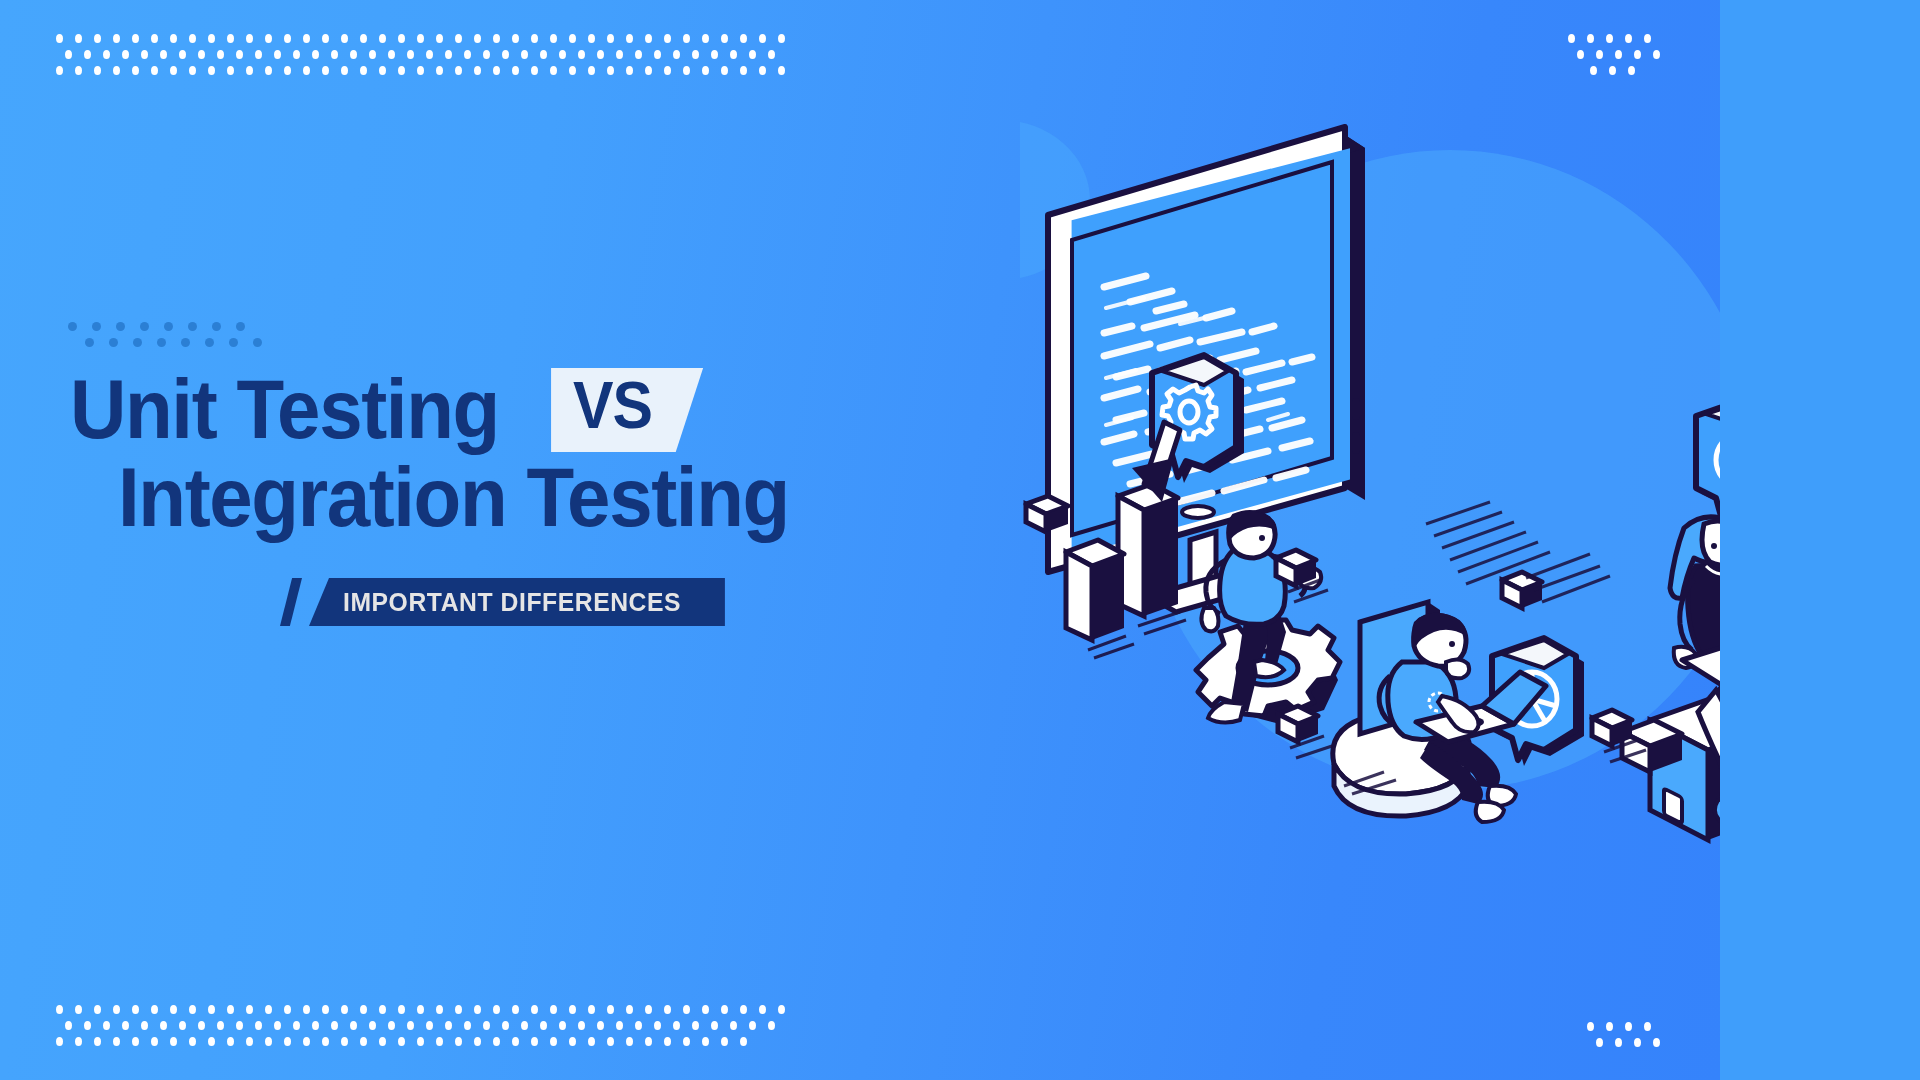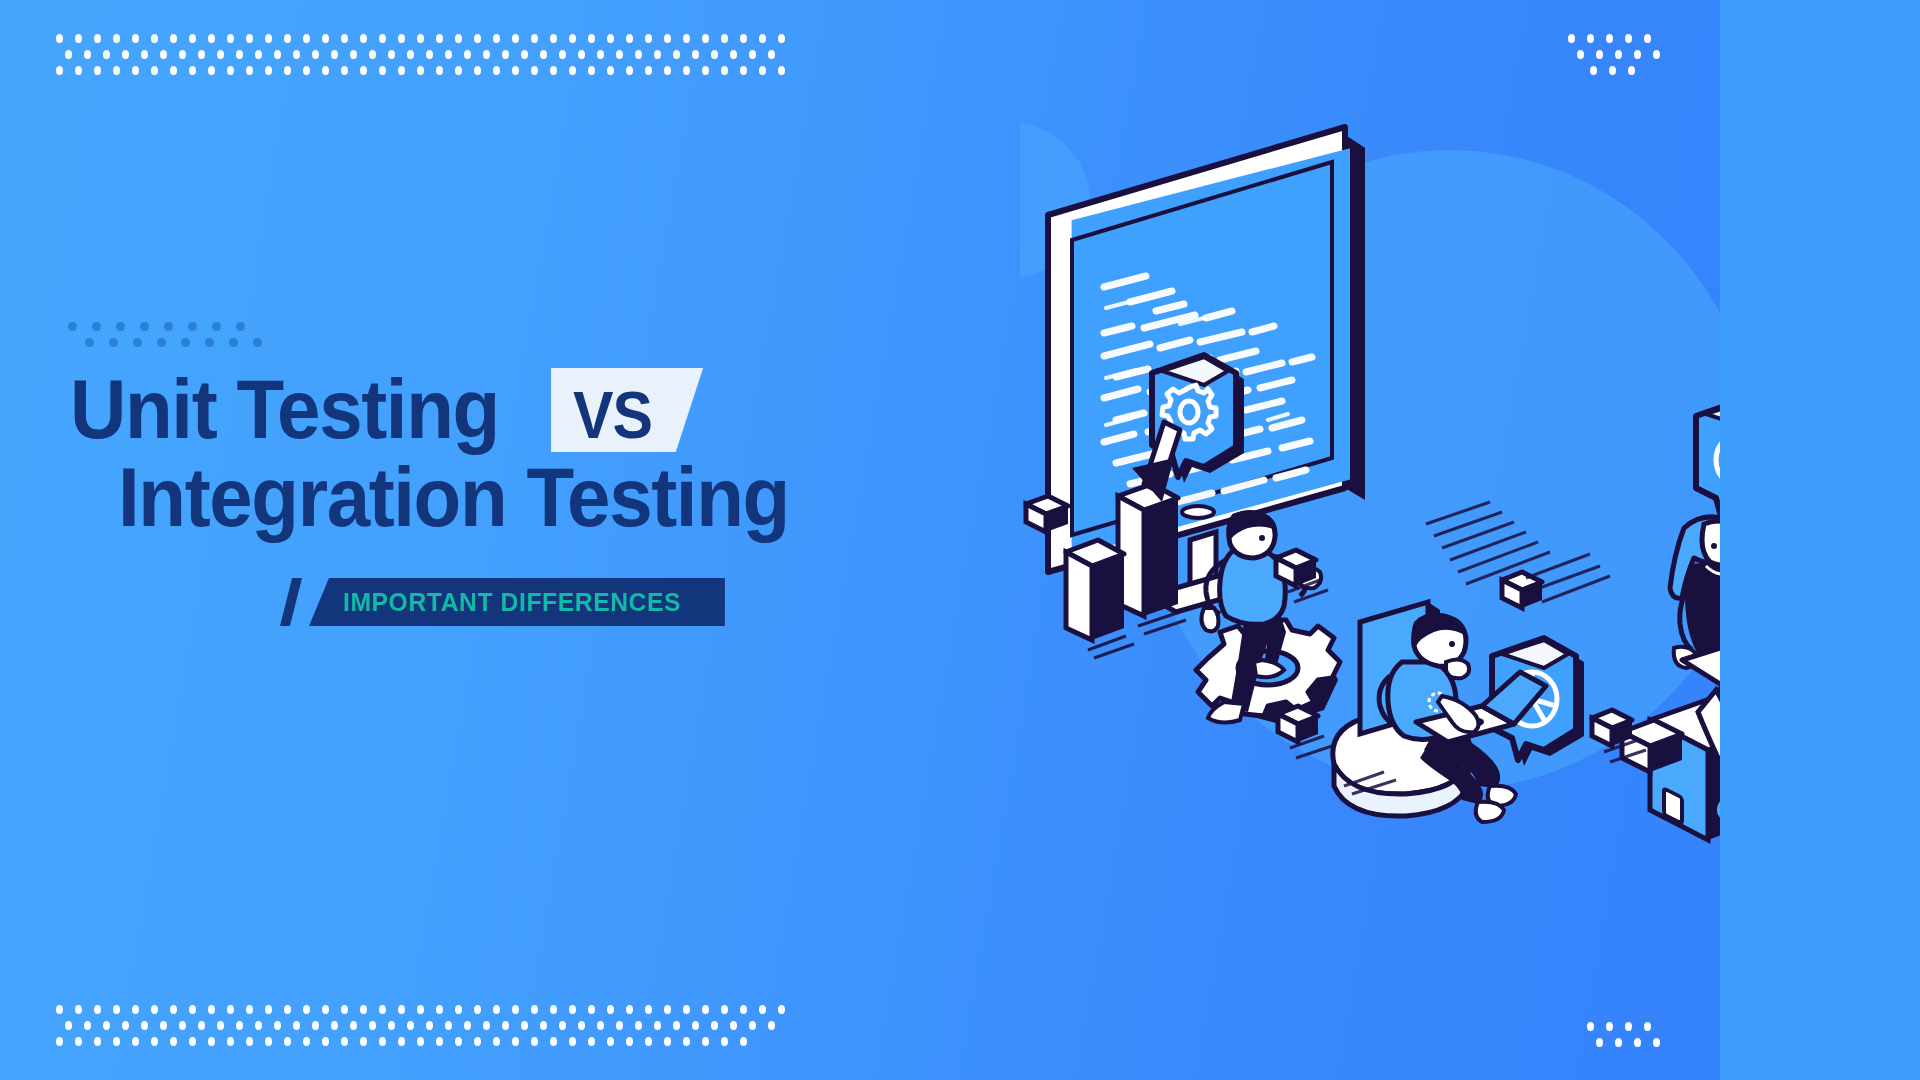--- a/index.html
+++ b/index.html
@@ -68,40 +68,40 @@
 
   
   .vs-badge {
     position:relative;
     margin-left:20px;
     margin-top:-2px;
     height:84px;
     padding:4px 44px 4px 22px;
     background:#e9f2fb;
     clip-path:polygon(0 0, 100% 0, 82% 100%, 0 100%);
-    display:flex; align-items:flex-end; justify-content:flex-start;
+    display:flex; align-items:flex-start; justify-content:flex-start;
   }
   .vs-text {
     font-size:66px; font-weight:bold; color:#12357c;
     letter-spacing:-1px; line-height:1; transform:scaleX(0.92);
     transform-origin:left center;
   }
 
   
   .subtitle-wrap {
     position:absolute; left:280px; top:578px;
     display:flex; align-items:stretch; height:48px;
   }
   .ribbon-slash {
     width:22px; height:48px; background:#12357c;
     clip-path:polygon(55% 0, 100% 0, 45% 100%, 0 100%);
     margin-right:7px;
   }
   .ribbon-body {
-    background:#12357c; color:#14b8a6;
+    background:#12357c; color:#e5e5e5;
     padding:0 26px 0 34px; height:48px;
     display:flex; align-items:center;
     clip-path:polygon(20px 0, 100% 0, 100% 100%, 0 100%);
   }
   .ribbon-text {
     font-size:26px; font-weight:bold; letter-spacing:0.6px;
     transform:scaleX(0.95); transform-origin:left center;
     white-space:nowrap;
   }
 

